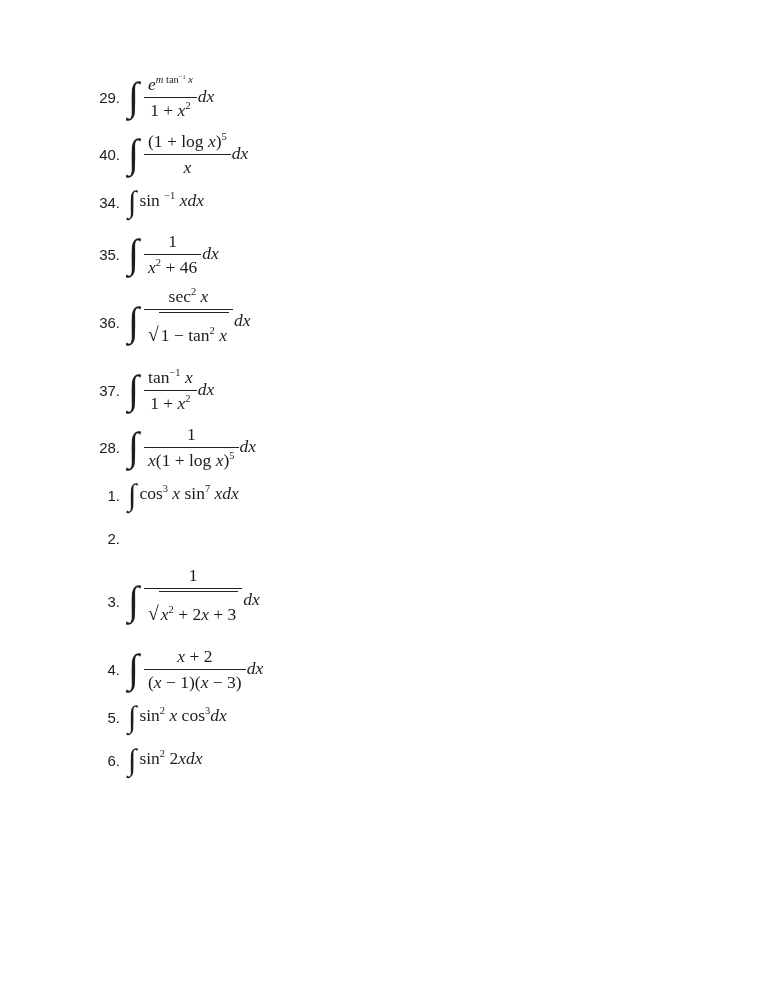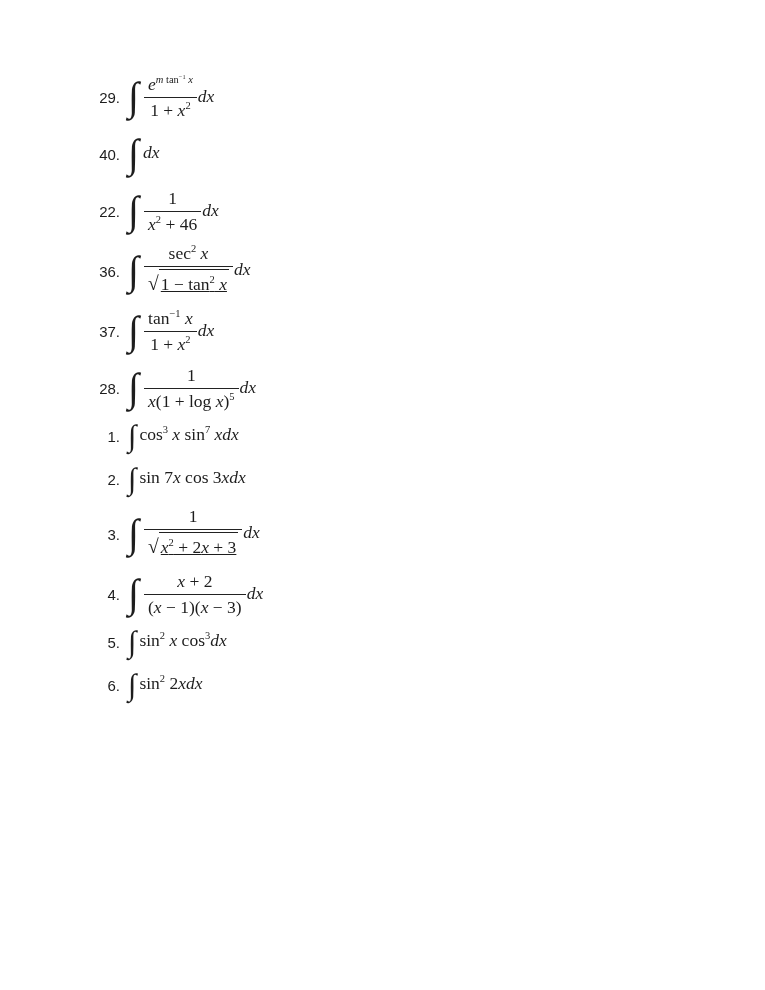--- a/index.html
+++ b/index.html
@@ -13,58 +13,61 @@
   .rm{font-style:normal;}
   sup.sup{font-size:0.6em;line-height:0;vertical-align:super;}
   .int{display:inline-block;font-size:1.75em;line-height:0.85;vertical-align:middle;padding-right:3px;font-style:normal;}
   .tall .int{font-size:2.3em;padding-right:4px;}
   .frac{display:inline-block;text-align:center;vertical-align:middle;margin:0 1px;}
   .frac .num{display:block;padding:0 4px 2px;}
   .frac .den{display:block;border-top:1.3px solid #222;padding:2px 4px 0;}
   .grp{display:inline;}
   .sqrt{white-space:nowrap;}
   .rad{font-size:1.12em;}
-  .vinc{display:inline-block;border-top:1.2px solid #222;padding:4px 2px;text-decoration:underline;}
+  .vinc{display:inline-block;border-top:1.2px solid #222;padding:12px 2px;}
 </style>
 </head>
 <body>
 
 <div class="page">
   <div>
       <div class="item tall">
         <span class="label">29.</span>
         <span class="formula"><span class="int">∫</span><span class="frac"><span class="num"><span class="grp"><span class="it">e</span><sup class="sup"><span class="it">m </span><span class="rm">tan</span><sup class="sup"><span class="rm">−1</span></sup><span class="it"> x</span></sup></span></span><span class="den"><span class="grp"><span class="rm">1 + </span><span class="it">x</span><sup class="sup"><span class="rm">2</span></sup></span></span></span><span class="it">dx</span></span>
       </div>
       <div class="item tall">
         <span class="label">40.</span>
-        <span class="formula"><span class="int">∫</span><span class="it">dx</span></span>
+        <span class="formula"><span class="int">∫</span><span class="frac"><span class="num"><span class="grp"><span class="rm">(1 + log </span><span class="it">x</span><span class="rm">)</span><sup class="sup"><span class="rm">5</span></sup></span></span><span class="den"><span class="grp"><span class="it">x</span></span></span></span><span class="it">dx</span></span>
+      </div>
+      <div class="item">
+        <span class="label">34.</span>
+        <span class="formula"><span class="int">∫</span><span class="rm">sin </span><sup class="sup"><span class="rm">−1</span></sup><span class="it"> x</span><span class="it">dx</span></span>
       </div>
       <div class="item tall">
-        <span class="label">22.</span>
+        <span class="label">35.</span>
         <span class="formula"><span class="int">∫</span><span class="frac"><span class="num"><span class="grp"><span class="rm">1</span></span></span><span class="den"><span class="grp"><span class="it">x</span><sup class="sup"><span class="rm">2</span></sup><span class="rm"> + 46</span></span></span></span><span class="it">dx</span></span>
       </div>
       <div class="item tall">
         <span class="label">36.</span>
         <span class="formula"><span class="int">∫</span><span class="frac"><span class="num"><span class="grp"><span class="rm">sec</span><sup class="sup"><span class="rm">2</span></sup><span class="it"> x</span></span></span><span class="den"><span class="grp"><span class="sqrt"><span class="rad">√</span><span class="vinc"><span class="grp"><span class="rm">1 − tan</span><sup class="sup"><span class="rm">2</span></sup><span class="it"> x</span></span></span></span></span></span></span><span class="it">dx</span></span>
       </div>
       <div class="item tall">
         <span class="label">37.</span>
         <span class="formula"><span class="int">∫</span><span class="frac"><span class="num"><span class="grp"><span class="rm">tan</span><sup class="sup"><span class="rm">−1</span></sup><span class="it"> x</span></span></span><span class="den"><span class="grp"><span class="rm">1 + </span><span class="it">x</span><sup class="sup"><span class="rm">2</span></sup></span></span></span><span class="it">dx</span></span>
       </div>
       <div class="item tall">
         <span class="label">28.</span>
         <span class="formula"><span class="int">∫</span><span class="frac"><span class="num"><span class="grp"><span class="rm">1</span></span></span><span class="den"><span class="grp"><span class="it">x</span><span class="rm">(1 + log </span><span class="it">x</span><span class="rm">)</span><sup class="sup"><span class="rm">5</span></sup></span></span></span><span class="it">dx</span></span>
       </div>
       <div class="item">
         <span class="label">1.</span>
         <span class="formula"><span class="int">∫</span><span class="rm">cos</span><sup class="sup"><span class="rm">3</span></sup><span class="it"> x</span><span class="rm"> sin</span><sup class="sup"><span class="rm">7</span></sup><span class="it"> x</span><span class="it">dx</span></span>
       </div>
       <div class="item">
         <span class="label">2.</span>
-        <span class="formula"><span class="int">∫</span><span class="rm">sin 7</span><span class="it">x</span><span class="rm"> cos 3</span><span class="it">x</span><span class="it">dx</span></span>
       </div>
       <div class="item tall">
         <span class="label">3.</span>
         <span class="formula"><span class="int">∫</span><span class="frac"><span class="num"><span class="grp"><span class="rm">1</span></span></span><span class="den"><span class="grp"><span class="sqrt"><span class="rad">√</span><span class="vinc"><span class="grp"><span class="it">x</span><sup class="sup"><span class="rm">2</span></sup><span class="rm"> + 2</span><span class="it">x</span><span class="rm"> + 3</span></span></span></span></span></span></span><span class="it">dx</span></span>
       </div>
       <div class="item tall">
         <span class="label">4.</span>
         <span class="formula"><span class="int">∫</span><span class="frac"><span class="num"><span class="grp"><span class="it">x</span><span class="rm"> + 2</span></span></span><span class="den"><span class="grp"><span class="rm">(</span><span class="it">x</span><span class="rm"> − 1)(</span><span class="it">x</span><span class="rm"> − 3)</span></span></span></span><span class="it">dx</span></span>
       </div>
       <div class="item">

